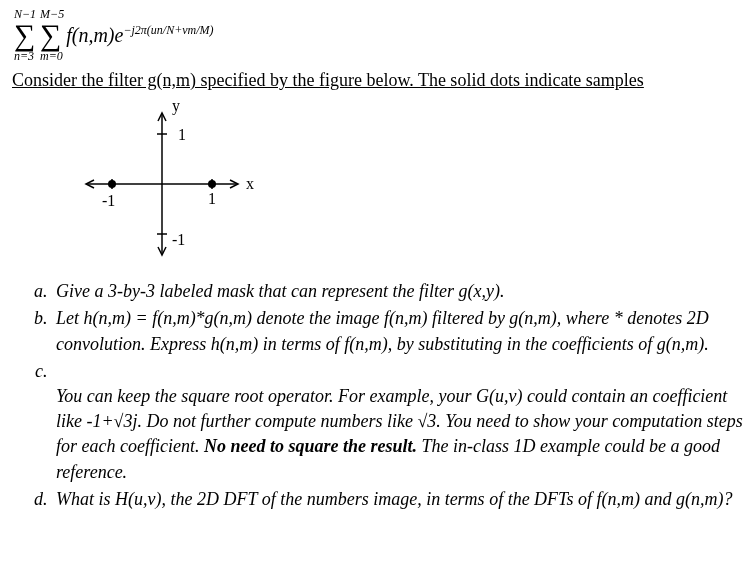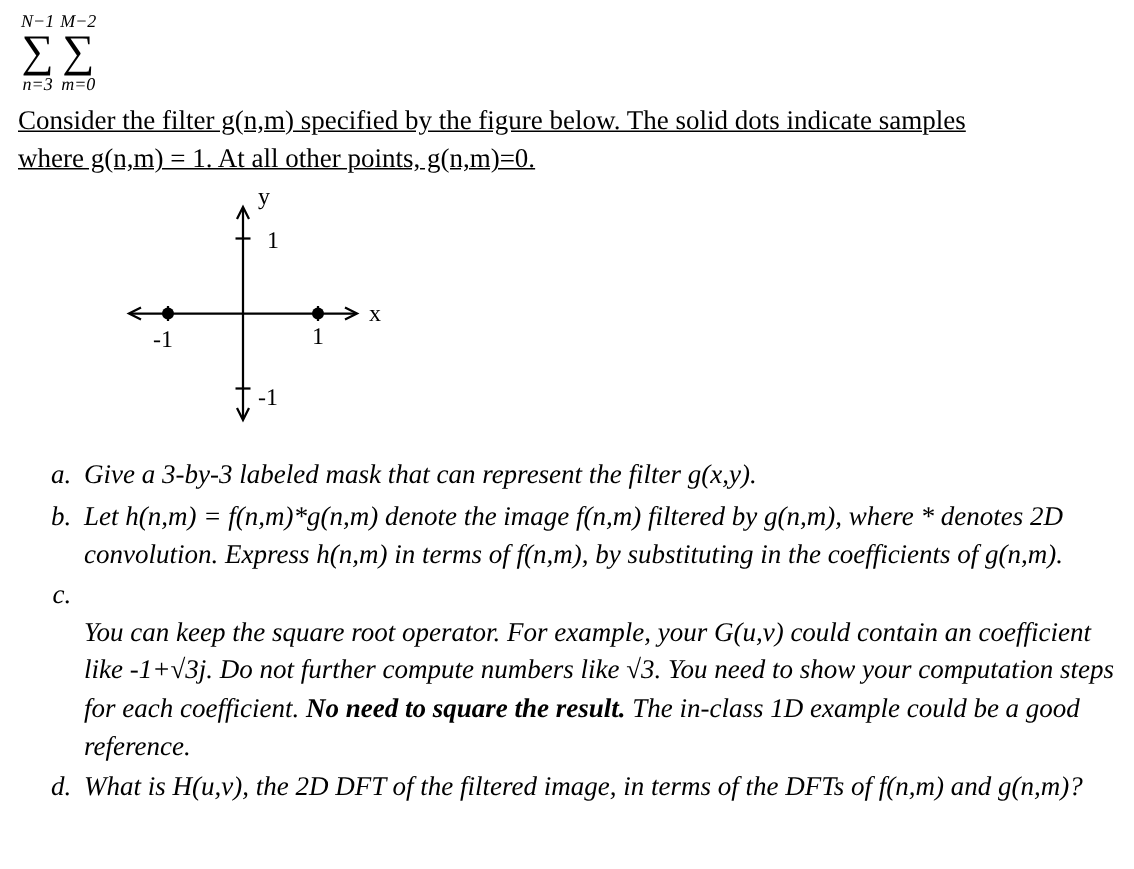--- a/index.html
+++ b/index.html
@@ -16,21 +16,20 @@
     .formula {
       font-style: italic;
       font-size: 20px;
       display: flex;
       align-items: center;
       margin-bottom: 6px;
     }
     .formula .sum {
       display: inline-flex;
       flex-direction: column;
-      align-items: center;
       font-style: normal;
       margin: 0 2px;
       line-height: 1;
     }
     .formula .sum .top, .formula .sum .bot {
       font-size: 12px;
       font-style: italic;
     }
     .formula .sigma {
       font-size: 30px;
@@ -70,29 +69,31 @@
 </head>
 <body>
 
 <div class="formula">
   <span class="sum">
     <span class="top">N−1</span>
     <span class="sigma">∑</span>
     <span class="bot">n=3</span>
   </span>
   <span class="sum">
-    <span class="top">M−2</span>
+    <span class="top">M−5</span>
     <span class="sigma">∑</span>
     <span class="bot">m=0</span>
+  </span>
+  <span>
+    <span>f(n,m)e</span><sup>−j2π(un/N+vm/M)</sup>
   </span>
 </div>
 
 <div class="paragraph">
   <span>Consider the filter g(n,m) specified by the figure below. The solid dots indicate samples</span><br>
-  <span>where g(n,m) = 1. At all other points, g(n,m)=0.</span>
 </div>
 
 <div class="figure">
   <svg width="200" height="170" viewBox="0 0 200 170">
 
     <line x1="90" y1="15" x2="90" y2="155" stroke="black" stroke-width="1.5"></line>
     <line x1="15" y1="85" x2="165" y2="85" stroke="black" stroke-width="1.5"></line>
 
     <polyline points="86,22 90,14 94,22" fill="none" stroke="black" stroke-width="1.5"></polyline>
     <polyline points="86,148 90,156 94,148" fill="none" stroke="black" stroke-width="1.5"></polyline>
@@ -121,15 +122,15 @@
     <span>Give a 3-by-3 labeled mask that can represent the filter g(x,y).</span>
   </li>
   <li>
     <span>Let h(n,m) = f(n,m)*g(n,m) denote the image f(n,m) filtered by g(n,m), where * denotes 2D convolution. Express h(n,m) in terms of f(n,m), by substituting in the coefficients of g(n,m).</span>
   </li>
   <li>
     <br>
     <span>You can keep the square root operator. For example, your G(u,v) could contain an coefficient like -1+√3j. Do not further compute numbers like √3. You need to show your computation steps for each coefficient. </span><span class="bold">No need to square the result.</span><span> The in-class 1D example could be a good reference.</span>
   </li>
   <li>
-    <span>What is H(u,v), the 2D DFT of the filtered image, in terms of the DFTs of f(n,m) and g(n,m)?</span>
+    <span>What is H(u,v), the 2D DFT of the numbers image, in terms of the DFTs of f(n,m) and g(n,m)?</span>
   </li>
 </ol>
 
 </body></html>

